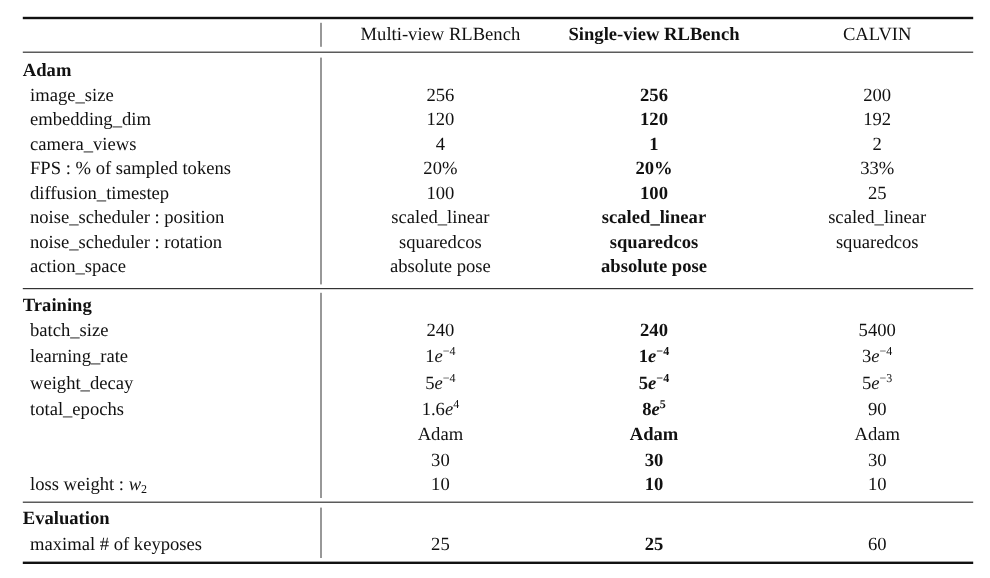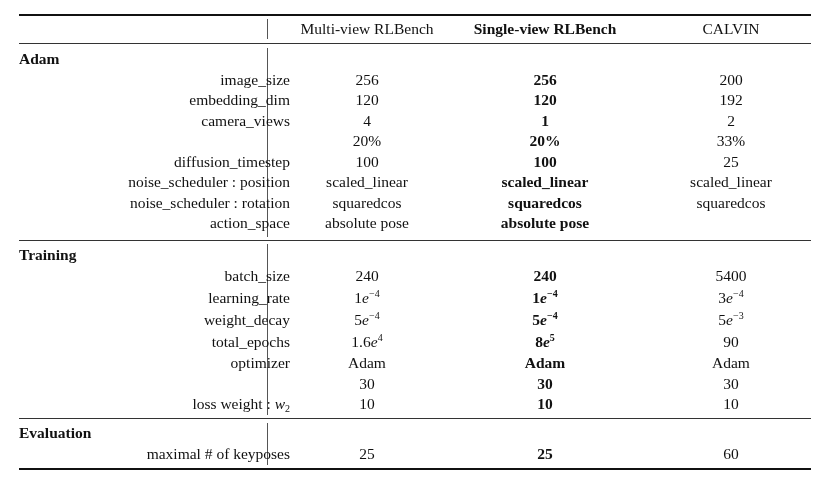--- a/index.html
+++ b/index.html
@@ -13,21 +13,21 @@
     }
     .rule { position: absolute; left: 0; width: 792px; background: #111; }
     .rule.thick { height: 2px; }
     .rule.thin { height: 1px; background: #333; }
     .row {
       position: absolute; left: 0; width: 792px; height: 20.4px;
       font-size: 15.5px; line-height: 20px;
       font-family: "Liberation Serif", "DejaVu Serif", serif;
     }
     .row .c0 { position: absolute; left: 0; width: 248px; white-space: nowrap; }
-    .row .c0.indent { left: 23px; text-align: right; }
+    .row .c0.indent { left: 6px; }
     .row .c0.section { font-weight: bold; }
     .row .c1, .row .c2, .row .c3 {
       position: absolute; text-align: center; white-space: nowrap;
     }
     .c1 { left: 255px; width: 186px; }
     .c2 { left: 430px; width: 192px; font-weight: bold; }
     .c3 { left: 620px; width: 184px; }
     .vsep { position: absolute; left: 248px; width: 1px; background: #555; }
     sup { font-size: 10px; line-height: 0; vertical-align: 6px; }
     sub { font-size: 10px; line-height: 0; vertical-align: -3px; }
@@ -71,20 +71,21 @@
     <span class="c2">120</span>
     <span class="c3">192</span>
   </div>
   <div class="row" style="top:96.5px">
     <span class="c0 indent">camera_views</span>
     <span class="c1">4</span>
     <span class="c2">1</span>
     <span class="c3">2</span>
   </div>
   <div class="row" style="top:117px">
+    <span class="c0 indent">FPS : % of sampled tokens</span>
     <span class="c1">20%</span>
     <span class="c2">20%</span>
     <span class="c3">33%</span>
   </div>
   <div class="row" style="top:137.5px">
     <span class="c0 indent">diffusion_timestep</span>
     <span class="c1">100</span>
     <span class="c2">100</span>
     <span class="c3">25</span>
   </div>
@@ -127,21 +128,20 @@
     <span class="c2"><span>5</span><i>e</i><sup>−4</sup></span>
     <span class="c3"><span>5</span><i>e</i><sup>−3</sup></span>
   </div>
   <div class="row" style="top:318px">
     <span class="c0 indent">total_epochs</span>
     <span class="c1"><span>1.6</span><i>e</i><sup>4</sup></span>
     <span class="c2"><span>8</span><i>e</i><sup>5</sup></span>
     <span class="c3">90</span>
   </div>
   <div class="row" style="top:339px">
-    <span class="c0 indent">optimizer</span>
     <span class="c1">Adam</span>
     <span class="c2">Adam</span>
     <span class="c3">Adam</span>
   </div>
   <div class="row" style="top:359.5px">
     <span class="c1">30</span>
     <span class="c2">30</span>
     <span class="c3">30</span>
   </div>
   <div class="row" style="top:380px">

